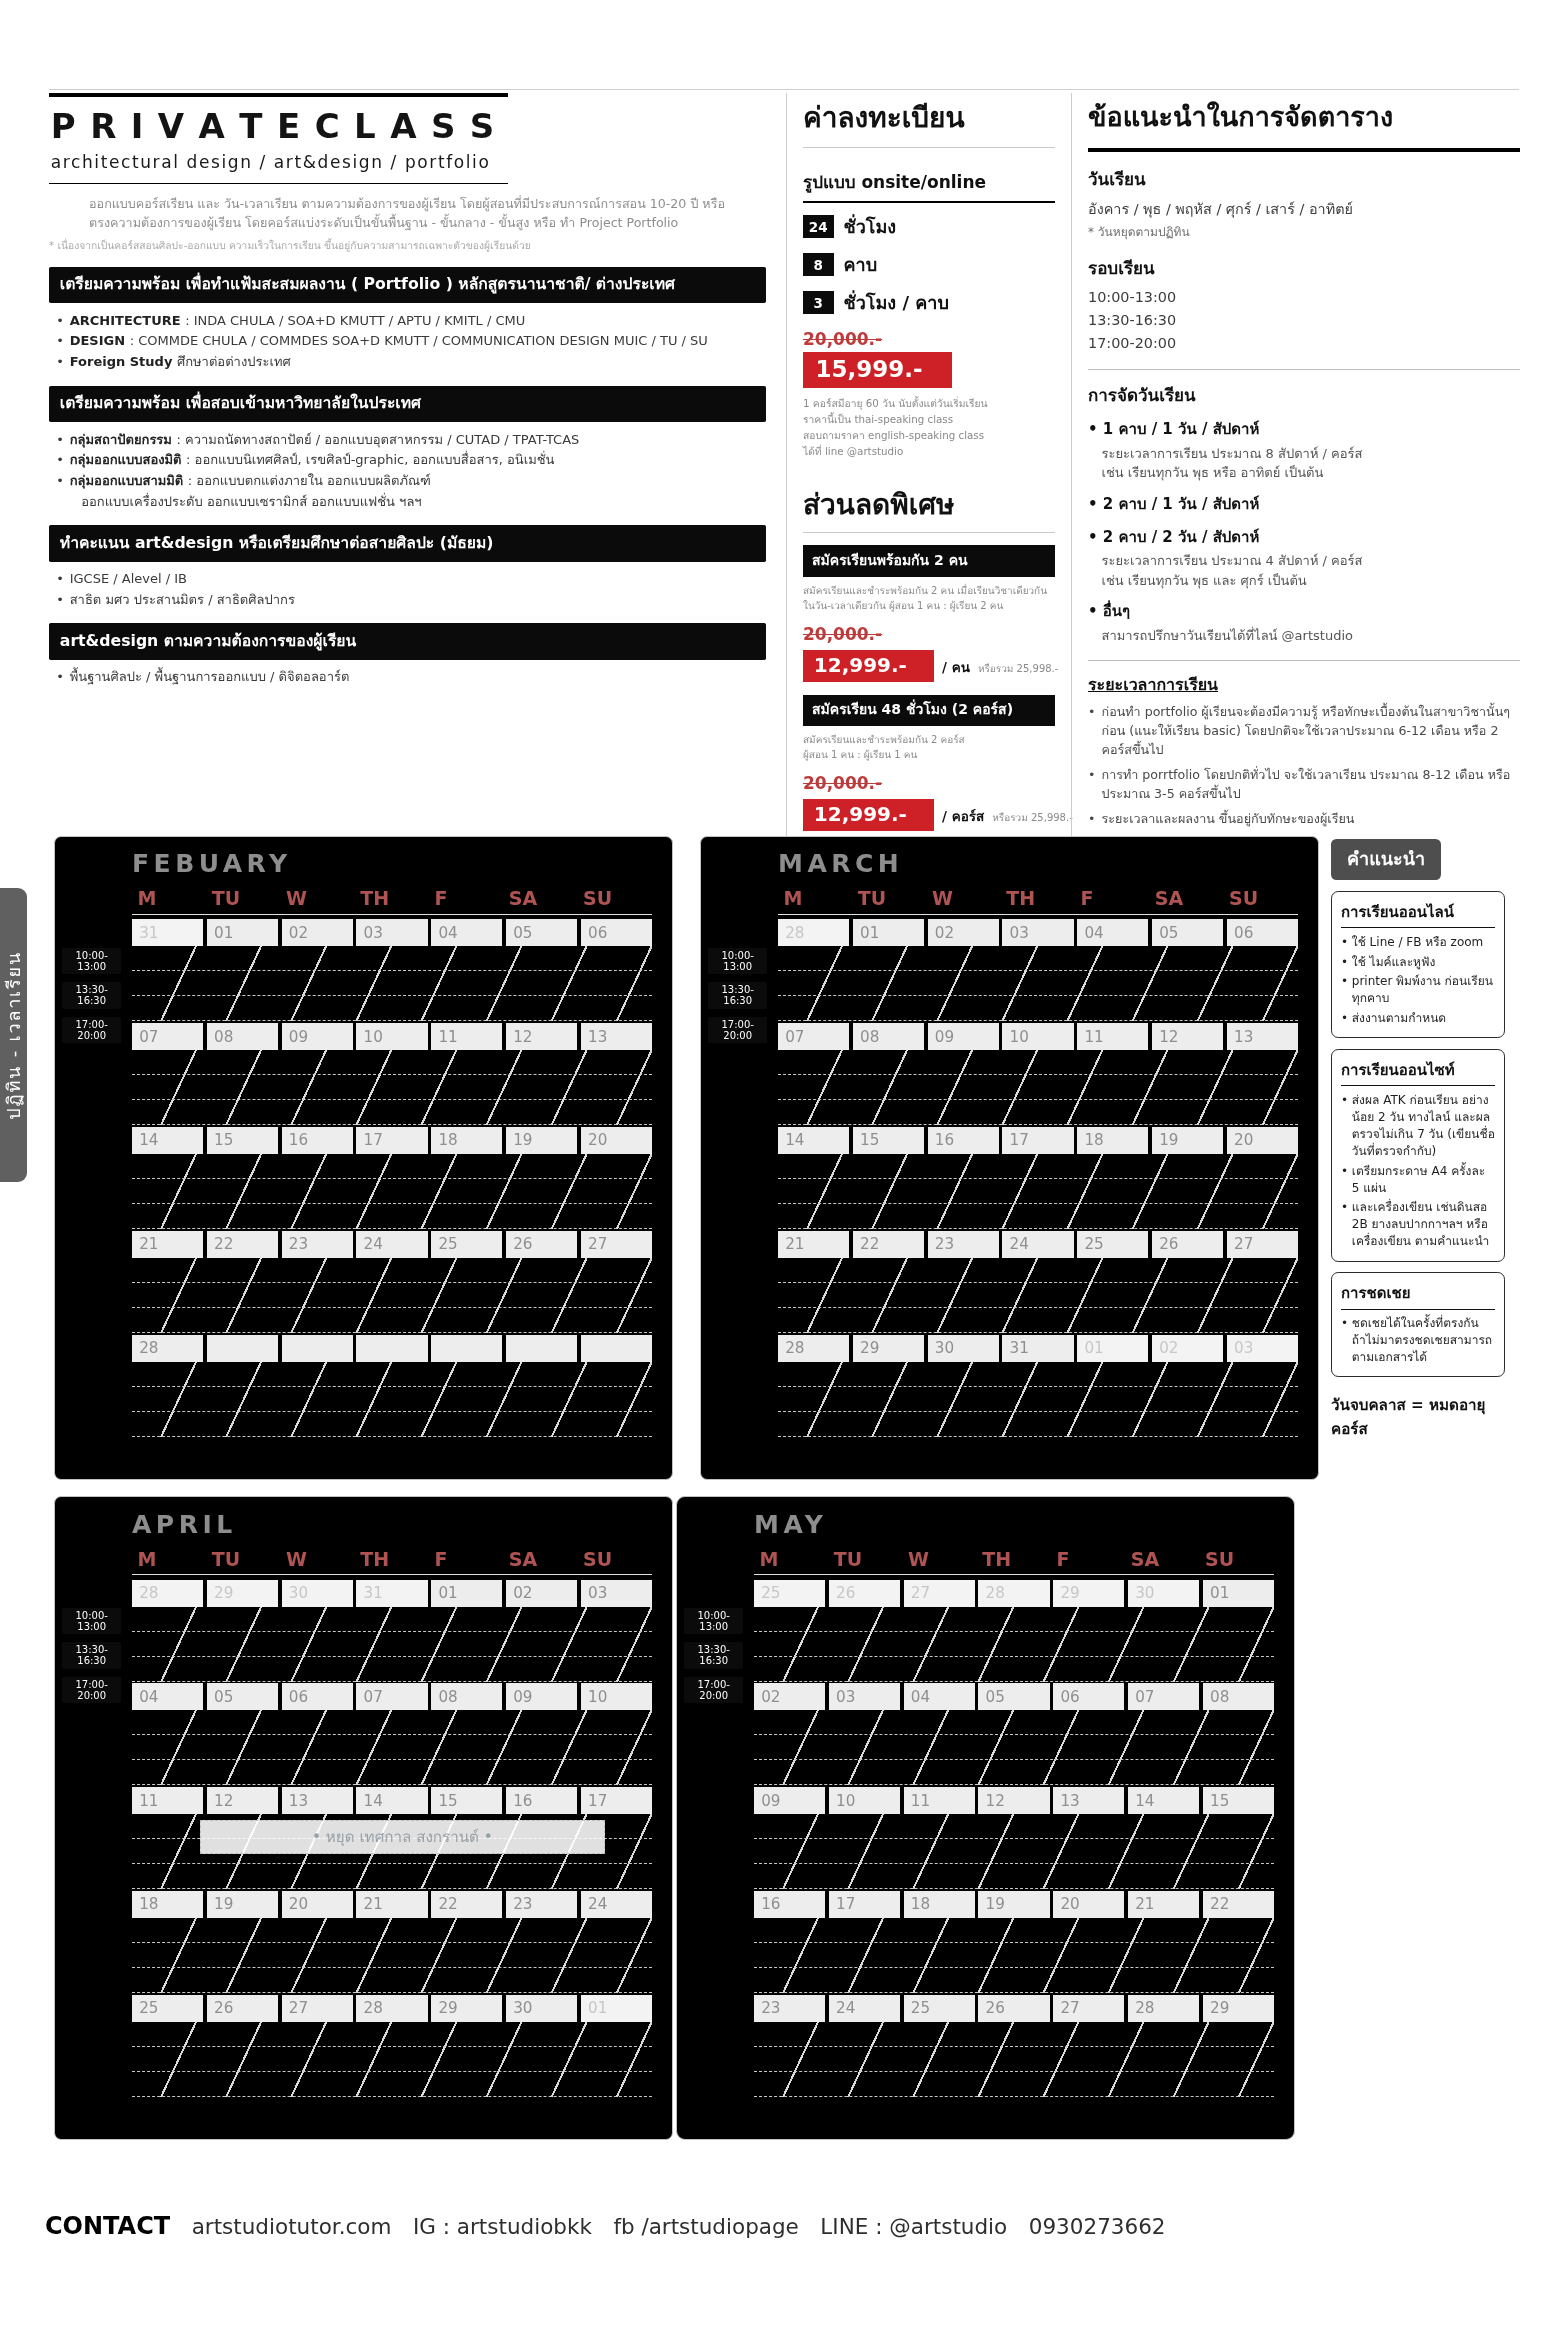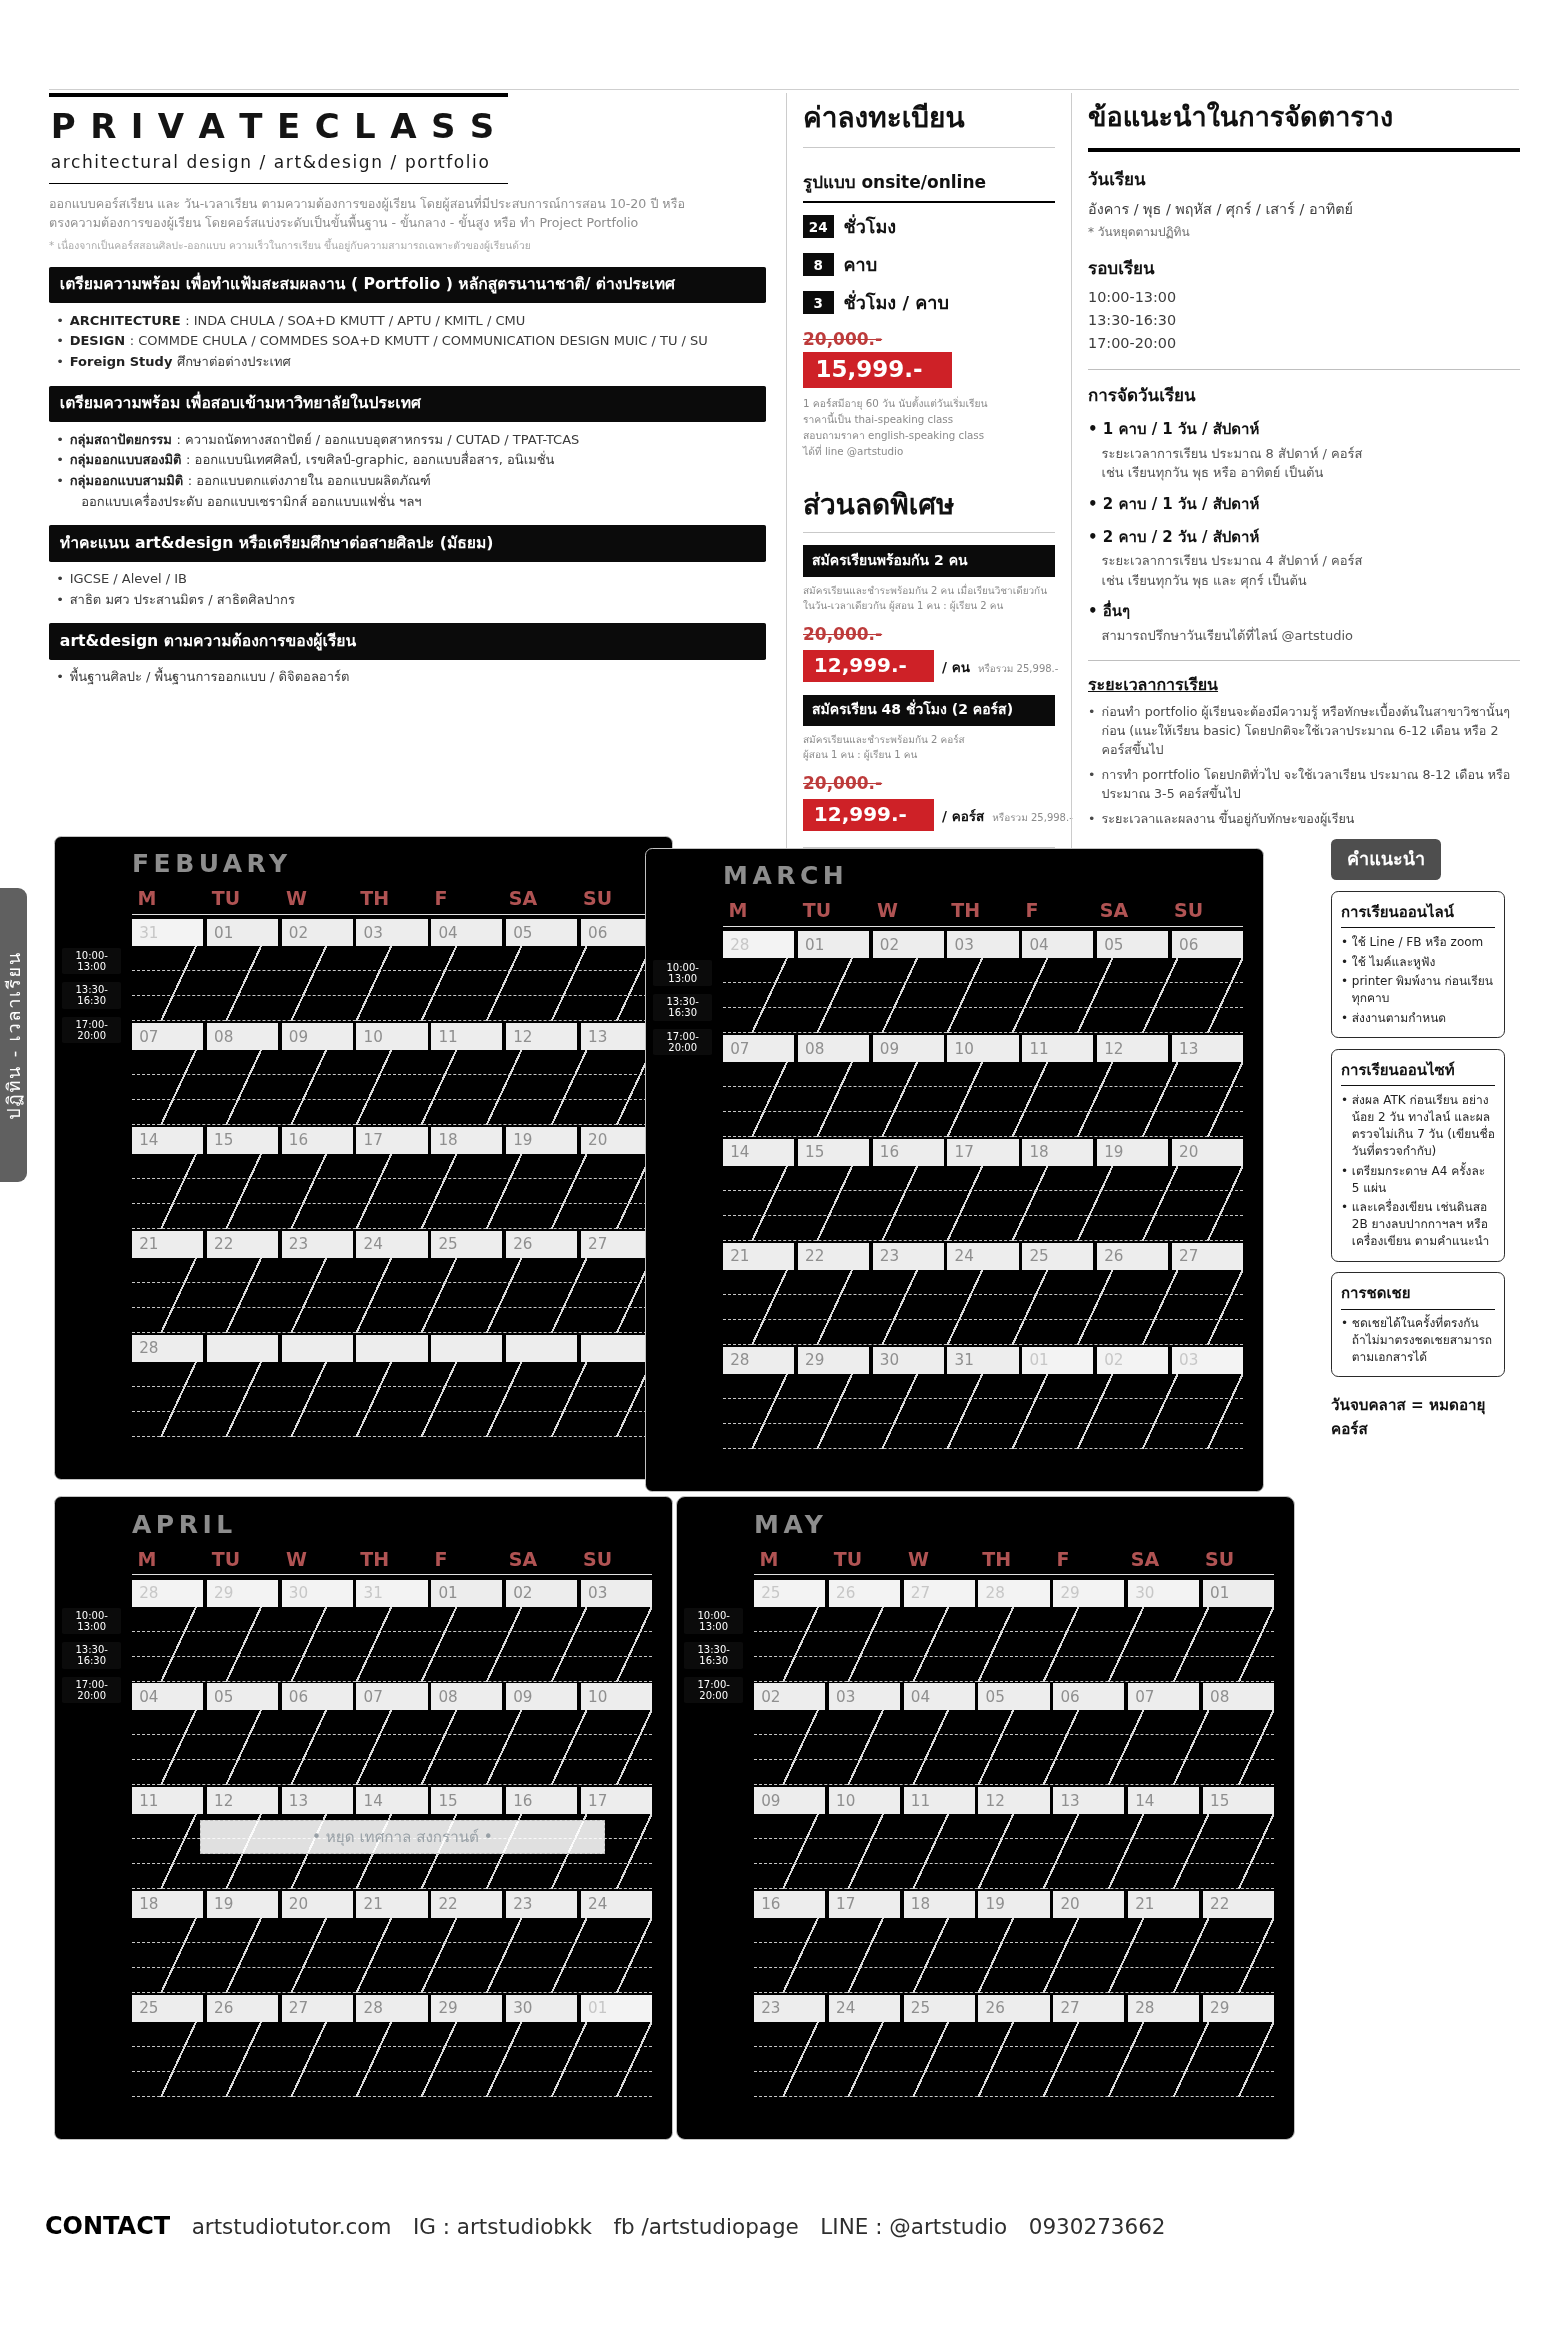--- a/index.html
+++ b/index.html
@@ -22,21 +22,21 @@
   
   .top{position:absolute;left:49px;right:48px;top:93px;display:flex;align-items:stretch;min-height:741px;}
   .col-left{width:737px;padding-right:20px;}
   .col-mid{width:285px;padding:1.8px 16px 0;border-left:0.9px solid #ccc;}
   .col-right{flex:1;padding:1.8px 0 0 16px;border-left:0.9px solid #ccc;}
 
   .tblock{display:inline-block;border-top:4.5px solid #000;border-bottom:1.8px solid #000;padding:9px 12.6px 10.8px 1.8px;min-width:448px;}
   .t-main{font-size:34px;font-weight:700;letter-spacing:1.3px;color:#141414;white-space:nowrap;}
   .t-sub{font-size:17px;font-weight:500;letter-spacing:1.6px;margin-top:6.3px;color:#1a1a1a;white-space:nowrap;}
 
-  .intro{margin-top:10.8px;font-size:12.6px;color:#8e8e8e;line-height:1.5;white-space:pre-line;}
+  .intro{margin-top:10.8px;font-size:12.6px;color:#8e8e8e;line-height:1.5;white-space:pre-line;margin-left:40px;}
   .intro-foot{margin-top:4.5px;font-size:10.3px;color:#a9a9a9;}
 
   .sec{margin-top:12.6px;}
   .sec-bar{background:var(--bar-black);color:#fff;font-weight:700;font-size:15.7px;padding:4.5px 10.8px 7.2px;border-radius:1.8px;}
   .sec-bullets{padding:7.2px 3.6px 0 7.2px;}
   .sb-row{font-size:13px;color:#3a3a3a;line-height:1.6;padding-left:13.5px;position:relative;}
   .sb-row.dot::before{content:"•";position:absolute;left:0;color:#3a3a3a;}
   .sb-row.cont{padding-left:25px;}
   .sb-row b{font-weight:700;color:#222;}
 
@@ -352,21 +352,21 @@
               <div class="slot-row"></div>
               <div class="slot-row"></div>
             </div>
           </div>
           <div class="slot-labels">
             <div class="slot-chip">10:00-13:00</div>
             <div class="slot-chip">13:30-16:30</div>
             <div class="slot-chip">17:00-20:00</div>
           </div>
         </div>
-        <div class="cal" style="left: 645px; top: 10.8px; margin-top: 12px;">
+        <div class="cal" style="left: 700px; top: 10.8px;">
           <div class="cal-title">MARCH</div>
           <div class="dow-row">
             <div class="dow">M</div>
             <div class="dow">TU</div>
             <div class="dow">W</div>
             <div class="dow">TH</div>
             <div class="dow">F</div>
             <div class="dow">SA</div>
             <div class="dow">SU</div>
           </div>

